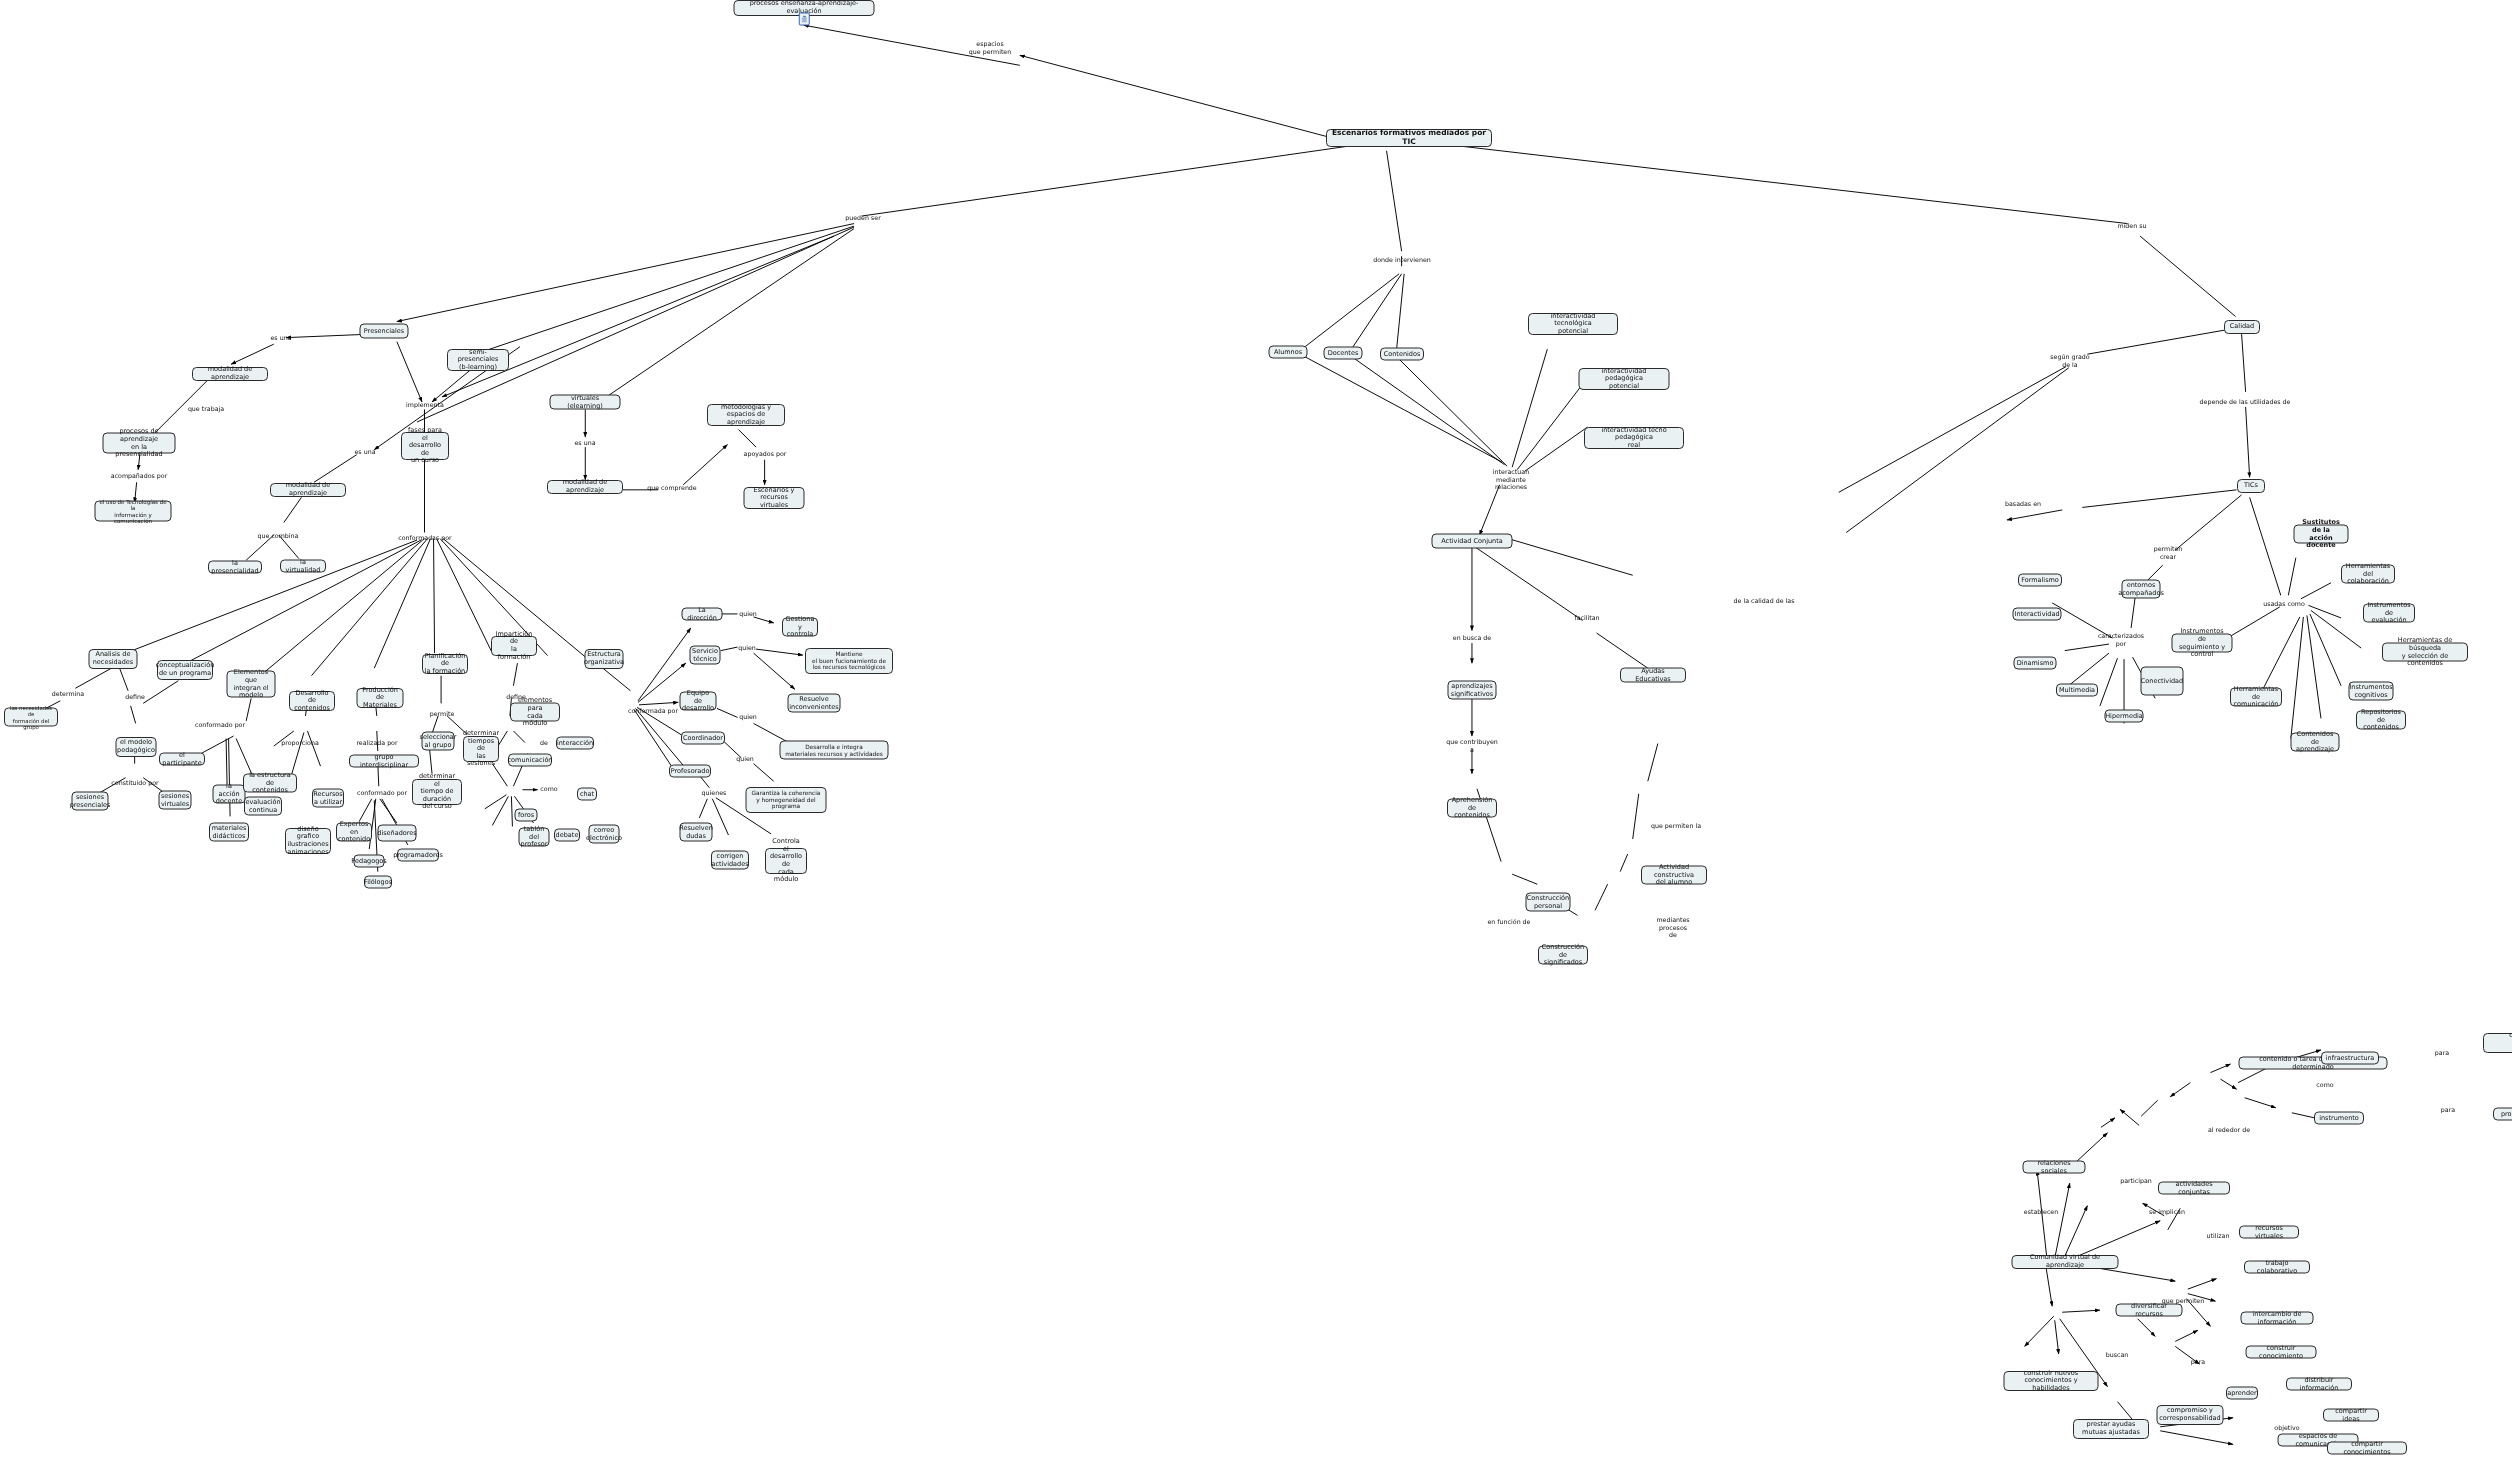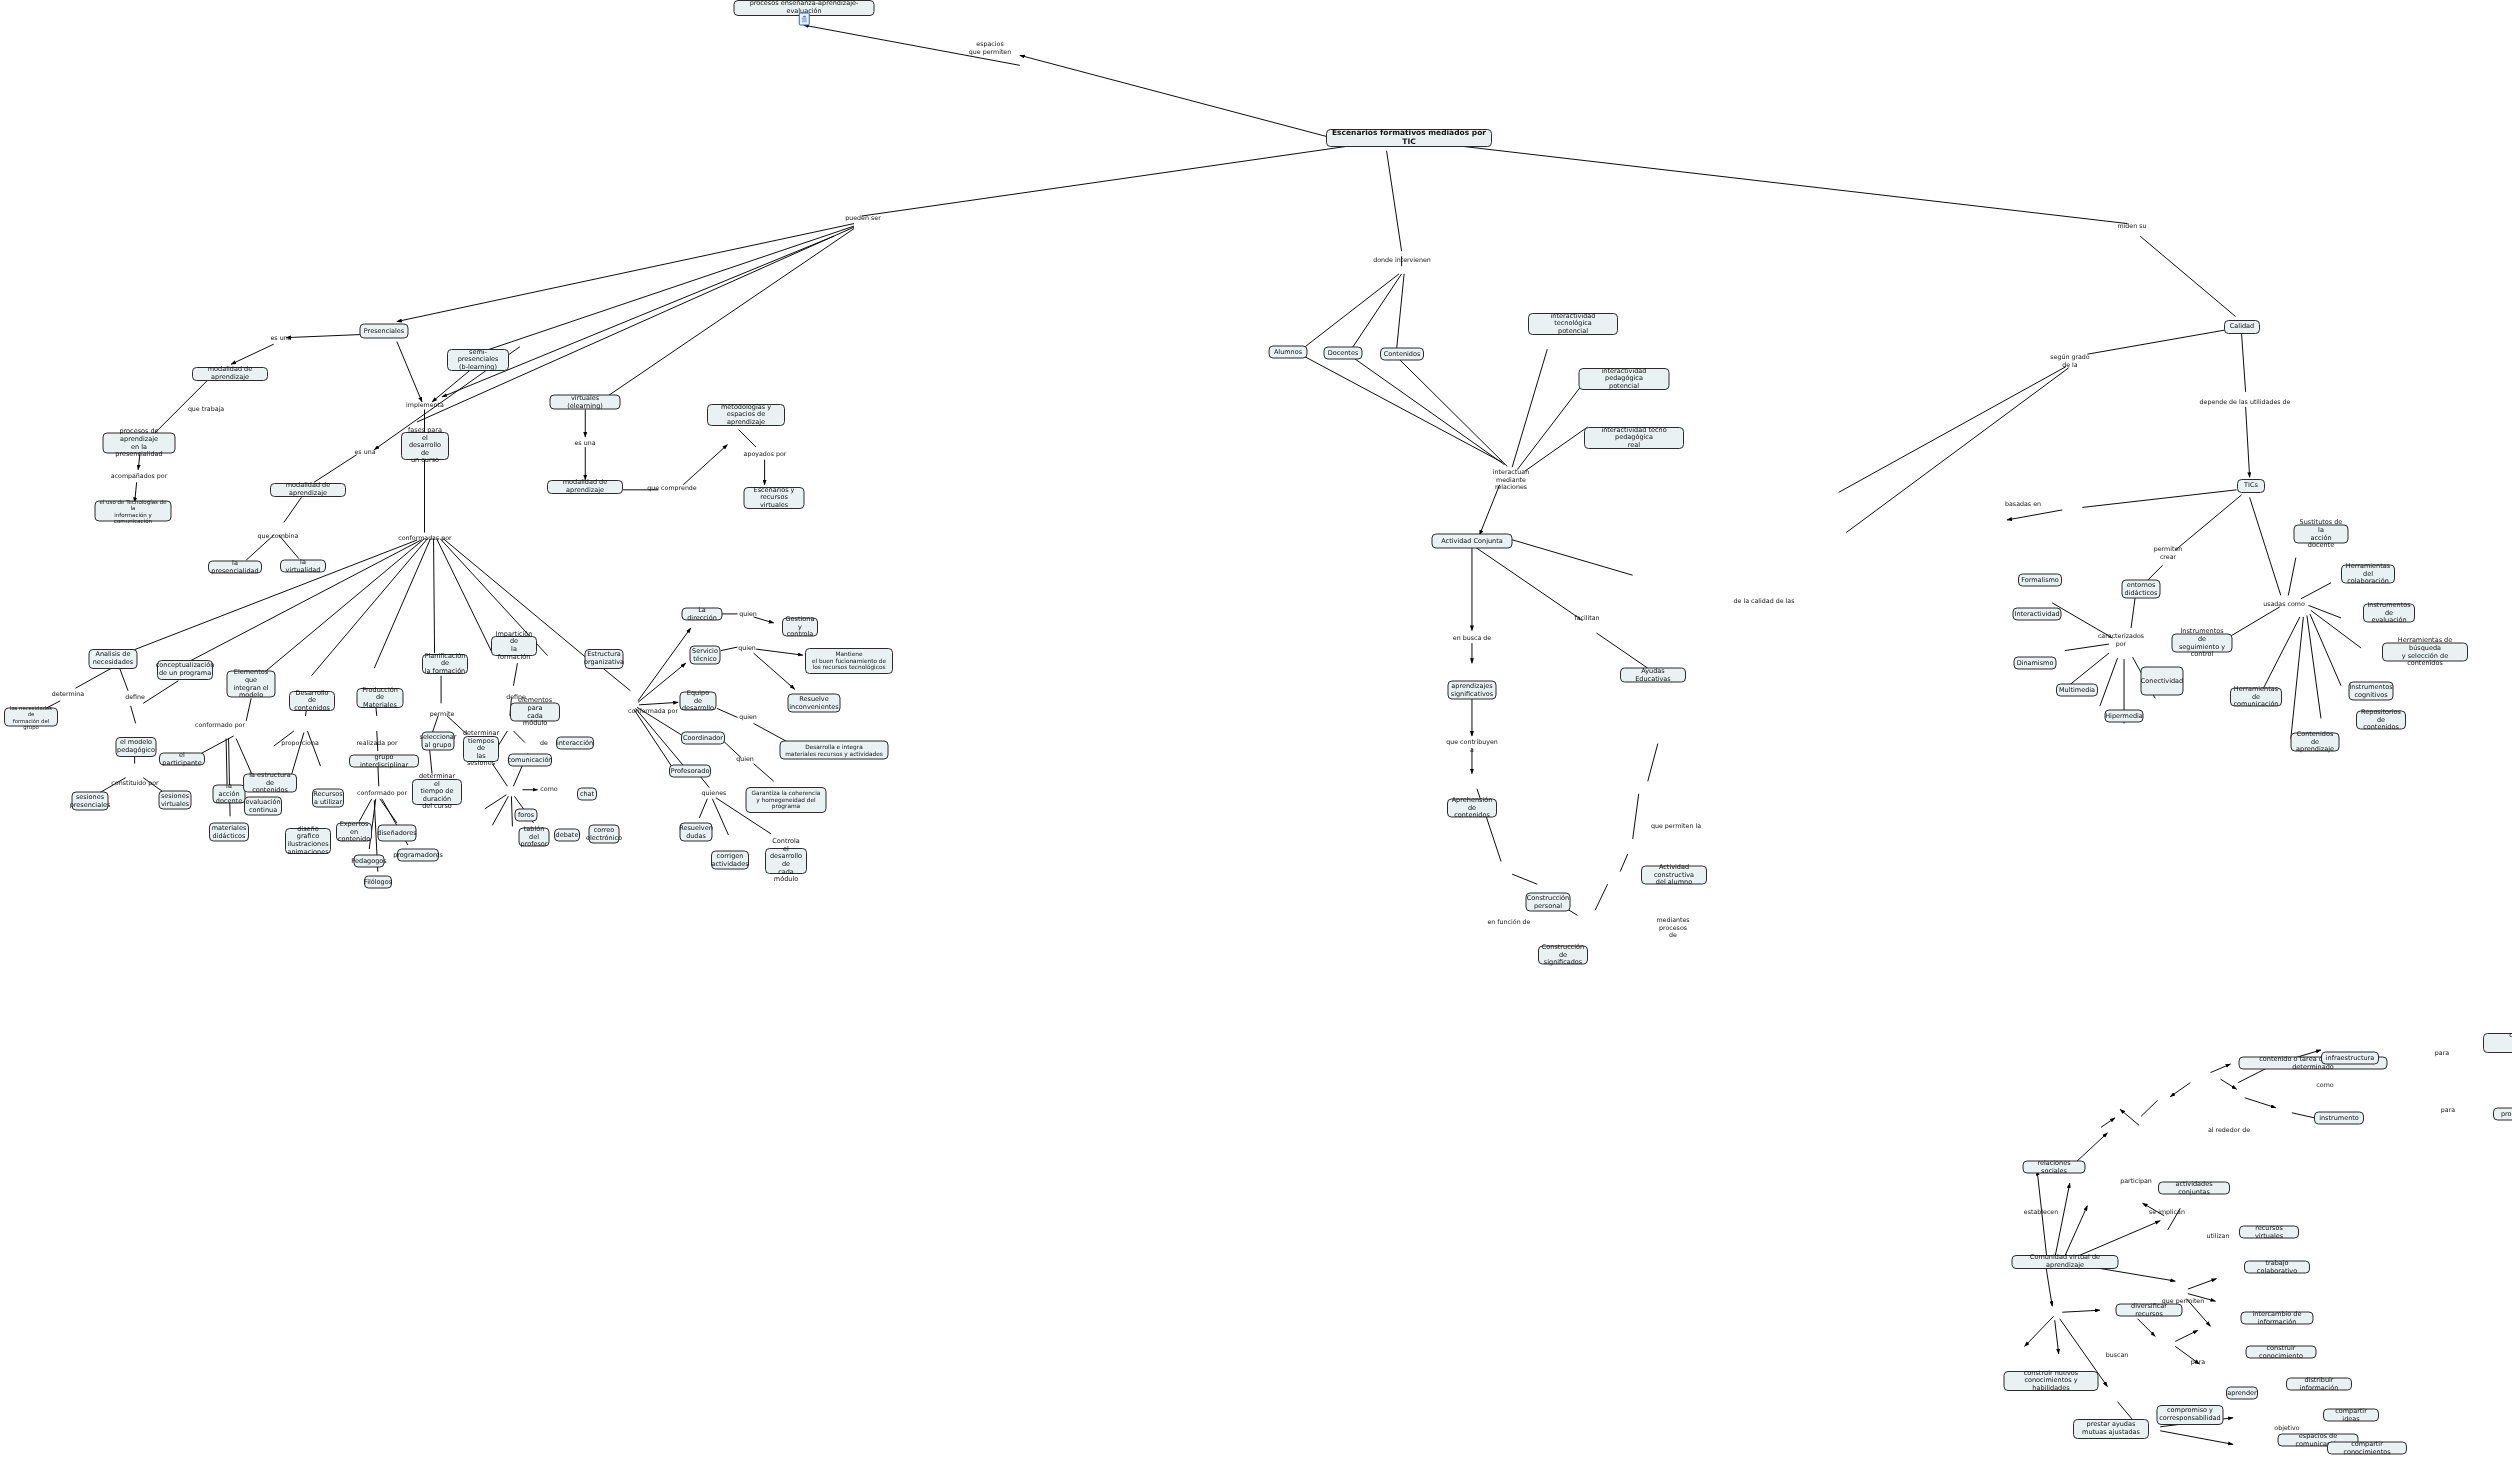--- a/index.html
+++ b/index.html
@@ -411,29 +411,29 @@
   <div class="node" style="left:1563px;top:955px;width:50px;height:19px;">Construcción de
 significados</div>
   <div class="node" style="left:1653px;top:675px;width:66px;height:15px;">Ayudas Educativas</div>
   <div class="node" style="left:1674px;top:875px;width:66px;height:19px;">Actividad constructiva
 del alumno</div>
 
   <div class="node" style="left:2242px;top:327px;width:36px;height:14px;">Calidad</div>
   <div class="node" style="left:2251px;top:486px;width:28px;height:14px;">TICs</div>
 
   <div class="node" style="left:2141px;top:589px;width:39px;height:19px;">entornos
-didácticos</div>
+acompañados</div>
   <div class="node" style="left:2040px;top:580px;width:44px;height:13px;">Formalismo</div>
   <div class="node" style="left:2037px;top:614px;width:49px;height:13px;">Interactividad</div>
   <div class="node" style="left:2035px;top:663px;width:43px;height:13px;">Dinamismo</div>
   <div class="node" style="left:2077px;top:690px;width:42px;height:13px;">Multimedia</div>
   <div class="node" style="left:2124px;top:716px;width:39px;height:13px;">Hipermedia</div>
   <div class="node" style="left:2162px;top:681px;width:43px;height:29px;">Conectividad</div>
 
-  <div class="node" style="left:2321px;top:534px;width:55px;height:19px;">Sustitutos de la
+  <div class="node" style="left:2321px;top:534px;width:55px;height:19px;font-weight:bold;">Sustitutos de la
 acción docente</div>
   <div class="node" style="left:2368px;top:574px;width:54px;height:19px;">Herramientas del
 colaboración</div>
   <div class="node" style="left:2389px;top:613px;width:52px;height:19px;">Instrumentos de
 evaluación</div>
   <div class="node" style="left:2425px;top:652px;width:86px;height:19px;">Herramientas de búsqueda
 y selección de contenidos</div>
   <div class="node" style="left:2371px;top:691px;width:45px;height:19px;">Instrumentos
 cognitivos</div>
   <div class="node" style="left:2381px;top:720px;width:50px;height:19px;">Repositorios de

